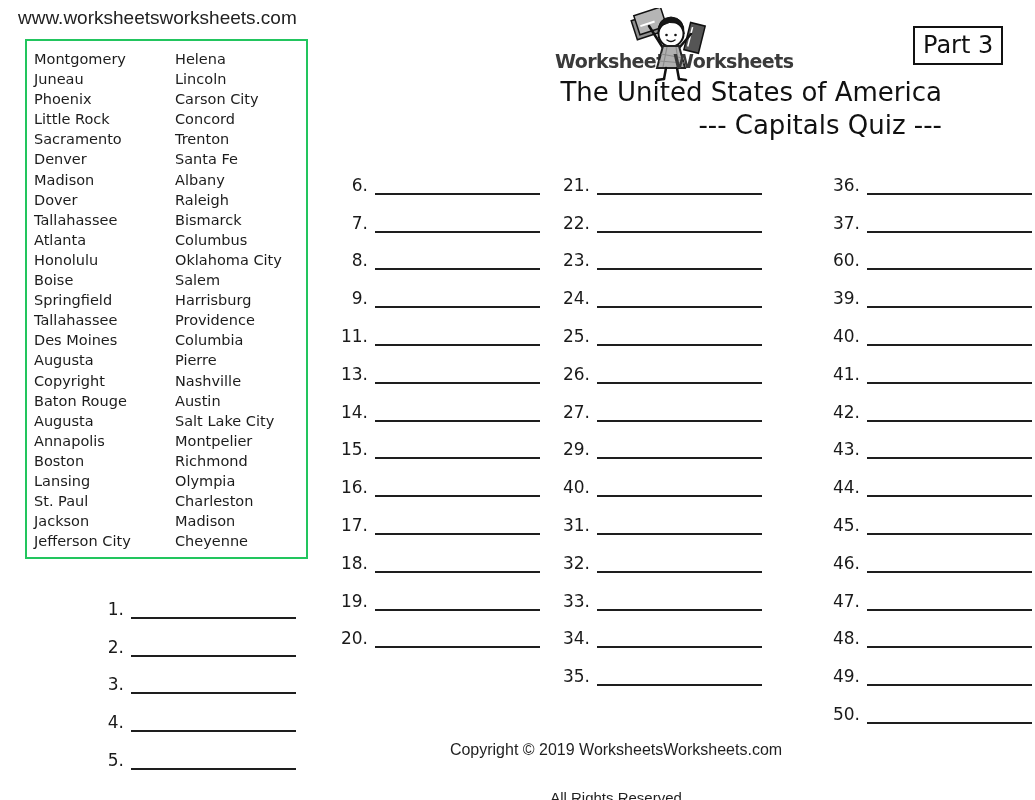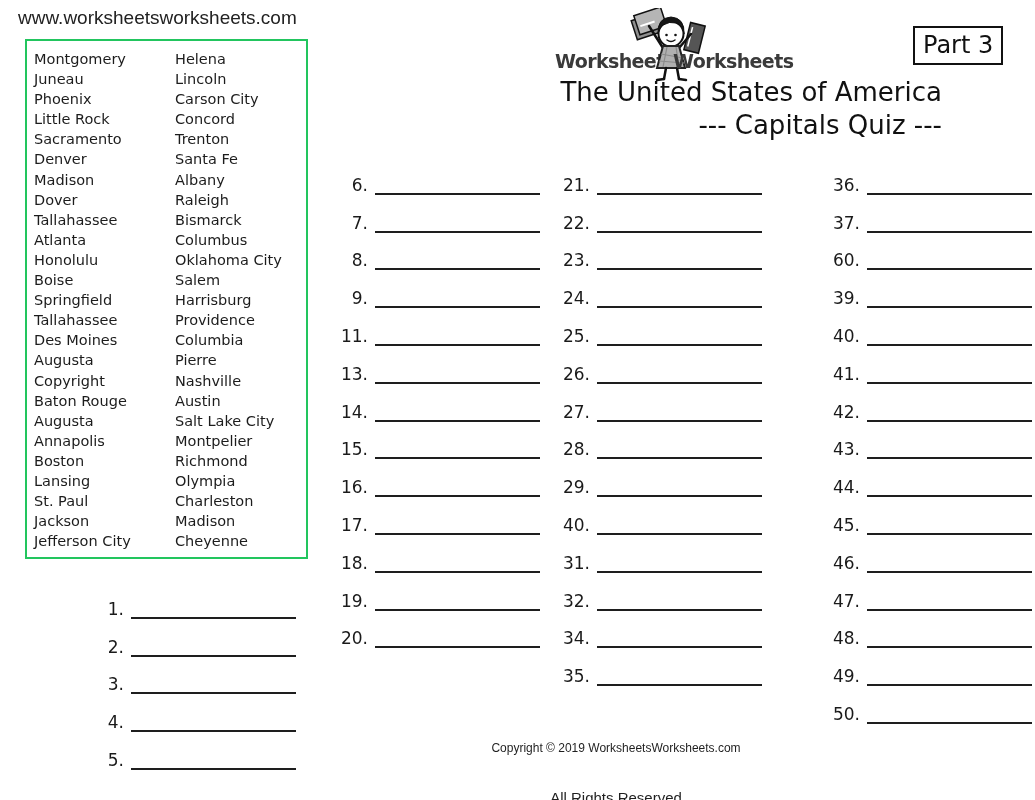--- a/index.html
+++ b/index.html
@@ -50,21 +50,21 @@
   }
   .blank-line {
     position:absolute; left:37px; bottom:6px; width:165px; height:0;
     border-bottom:2px solid #1e1e1e;
   }
 
   .footer {
     position:absolute; left:316px; width:600px; text-align:center;
     font-family:"Liberation Sans", sans-serif; color:#1f1f1f;
   }
-  .footer.f1 { top:741px; font-size:12px; }
+  .footer.f1 { top:741px; font-size:16px; }
   .footer.f2 { top:789px; font-size:15px; }
 </style>
 </head>
 <body>
 
 <div class="page">
 
   <div class="url">www.worksheetsworksheets.com</div>
 
   <div class="word-bank">
@@ -270,37 +270,37 @@
       </div>
       <div class="blank-row">
         <span class="blank-num">26.</span>
         <span class="blank-line"></span>
       </div>
       <div class="blank-row">
         <span class="blank-num">27.</span>
         <span class="blank-line"></span>
       </div>
       <div class="blank-row">
-        <span class="blank-num">28.</span>
-        <span class="blank-line"></span>
-      </div>
-      <div class="blank-row">
         <span class="blank-num">29.</span>
         <span class="blank-line"></span>
       </div>
       <div class="blank-row">
         <span class="blank-num">40.</span>
         <span class="blank-line"></span>
       </div>
       <div class="blank-row">
         <span class="blank-num">31.</span>
         <span class="blank-line"></span>
       </div>
       <div class="blank-row">
         <span class="blank-num">32.</span>
+        <span class="blank-line"></span>
+      </div>
+      <div class="blank-row">
+        <span class="blank-num">33.</span>
         <span class="blank-line"></span>
       </div>
       <div class="blank-row">
         <span class="blank-num">34.</span>
         <span class="blank-line"></span>
       </div>
       <div class="blank-row">
         <span class="blank-num">35.</span>
         <span class="blank-line"></span>
       </div>

